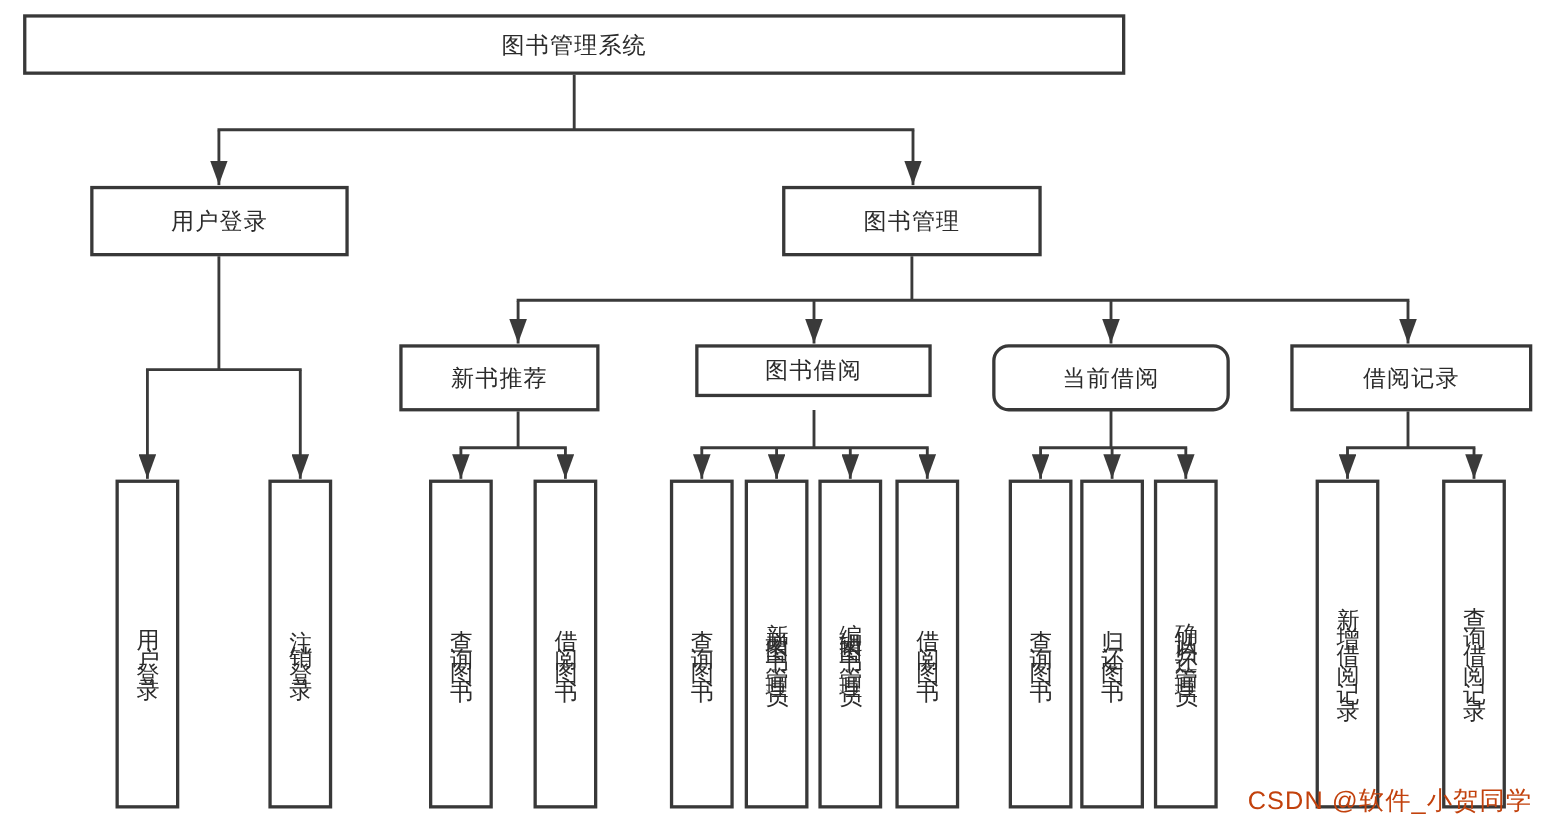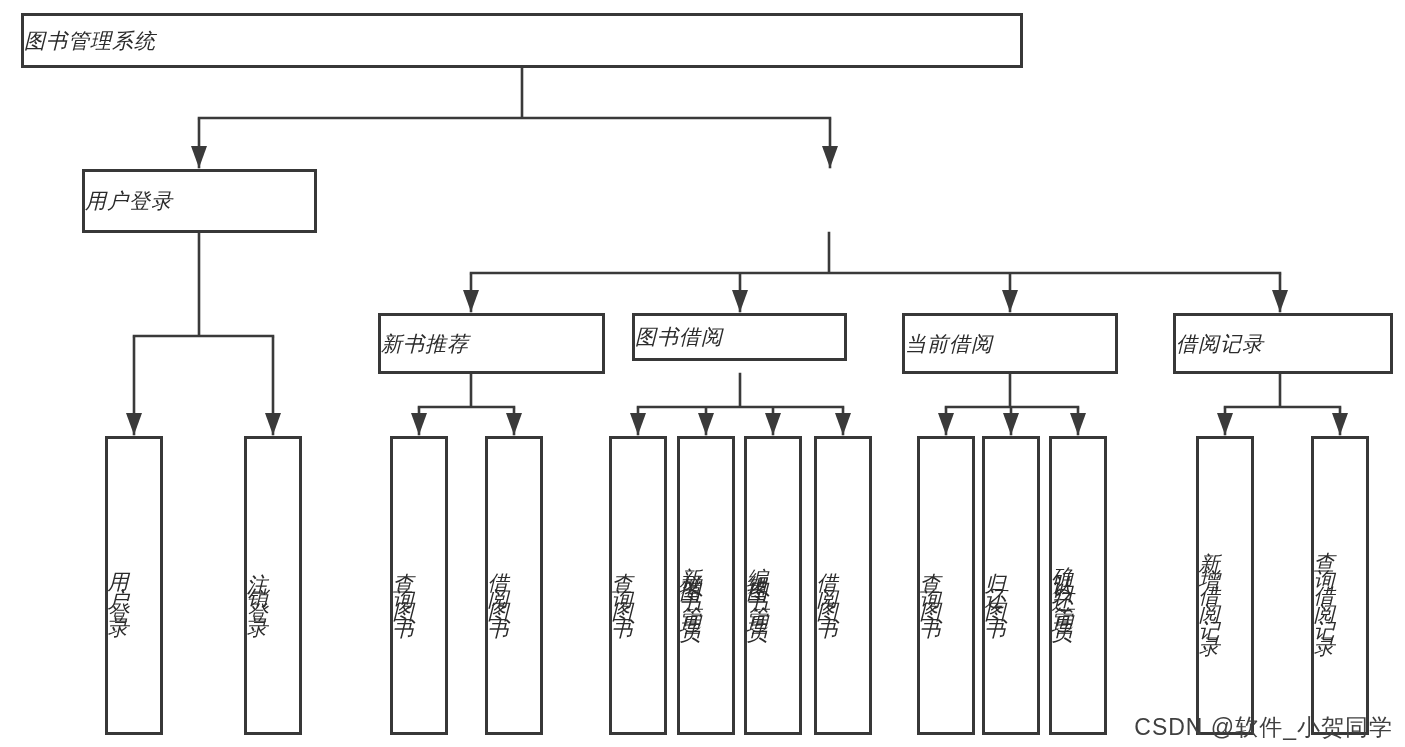--- a/index.html
+++ b/index.html
@@ -4,34 +4,34 @@
 <style>
   html,body{margin:0;padding:0;background:#ffffff;}
   .canvas{
     position:relative;width:1405px;height:747px;background:#ffffff;overflow:hidden;
     font-family:"Liberation Sans","DejaVu Sans",sans-serif;color:#2b2b2b;
   }
   .wires{position:absolute;left:0;top:0;z-index:1;}
   .wires path{stroke:#3a3a3a;stroke-width:2.6;fill:none;stroke-linecap:square;}
   .node{
     position:absolute;z-index:2;box-sizing:border-box;background:#ffffff;
-    border:3px solid #383838;display:flex;align-items:center;font-style:italic;
+    border:3px solid #383838;display:flex;align-items:center;justify-content:center;
   }
   .hlabel{font-size:21px;letter-spacing:1px;white-space:nowrap;}
   .leaf{top:436px;width:58px;height:299px;}
   .vtext{
     writing-mode:vertical-rl;text-orientation:mixed;
     font-size:21px;line-height:1;white-space:nowrap;
   }
   .v4{letter-spacing:15px;}
   .v6{letter-spacing:17px;}
   .v9{letter-spacing:8px;}
   .watermark{
     position:absolute;right:12px;bottom:4px;z-index:5;
-    font-size:23px;color:#404040;letter-spacing:1px;white-space:nowrap;
+    font-size:23px;color:#c2410c;letter-spacing:1px;white-space:nowrap;
   }
 </style>
 </head>
 <body>
 
 <div class="canvas">
 
   <svg class="wires" width="1405" height="747" viewBox="0 0 1405 747">
     <defs>
       <marker id="arrow" markerUnits="userSpaceOnUse" markerWidth="16" markerHeight="22" viewBox="0 0 16 22" refX="8" refY="21" orient="0">
@@ -87,28 +87,31 @@
     </g>
   </svg>
 
   <div class="node" style="left:21px;top:13px;width:1002px;height:55px;">
     <span class="hlabel">图书管理系统</span>
   </div>
 
   <div class="node" style="left:82px;top:169px;width:235px;height:64px;">
     <span class="hlabel">用户登录</span>
   </div>
+  <div class="node" style="left:711px;top:169px;width:236px;height:64px;">
+    <span class="hlabel">图书管理</span>
+  </div>
 
-  <div class="node" style="left:363px;top:313px;width:227px;height:61px;margin-left:15px;">
+  <div class="node" style="left:363px;top:313px;width:182px;height:61px;">
     <span class="hlabel">新书推荐</span>
   </div>
   <div class="node" style="left:632px;top:313px;width:215px;height:48px;">
     <span class="hlabel">图书借阅</span>
   </div>
-  <div class="node" style="left:902px;top:313px;width:216px;height:61px;">
+  <div class="node" style="left:902px;top:313px;width:216px;height:61px;border-radius:15px;">
     <span class="hlabel">当前借阅</span>
   </div>
   <div class="node" style="left:1173px;top:313px;width:220px;height:61px;">
     <span class="hlabel">借阅记录</span>
   </div>
 
   <div class="node leaf" style="left:105px;">
     <span class="vtext v4">用户登录</span>
   </div>
   <div class="node leaf" style="left:244px;">

